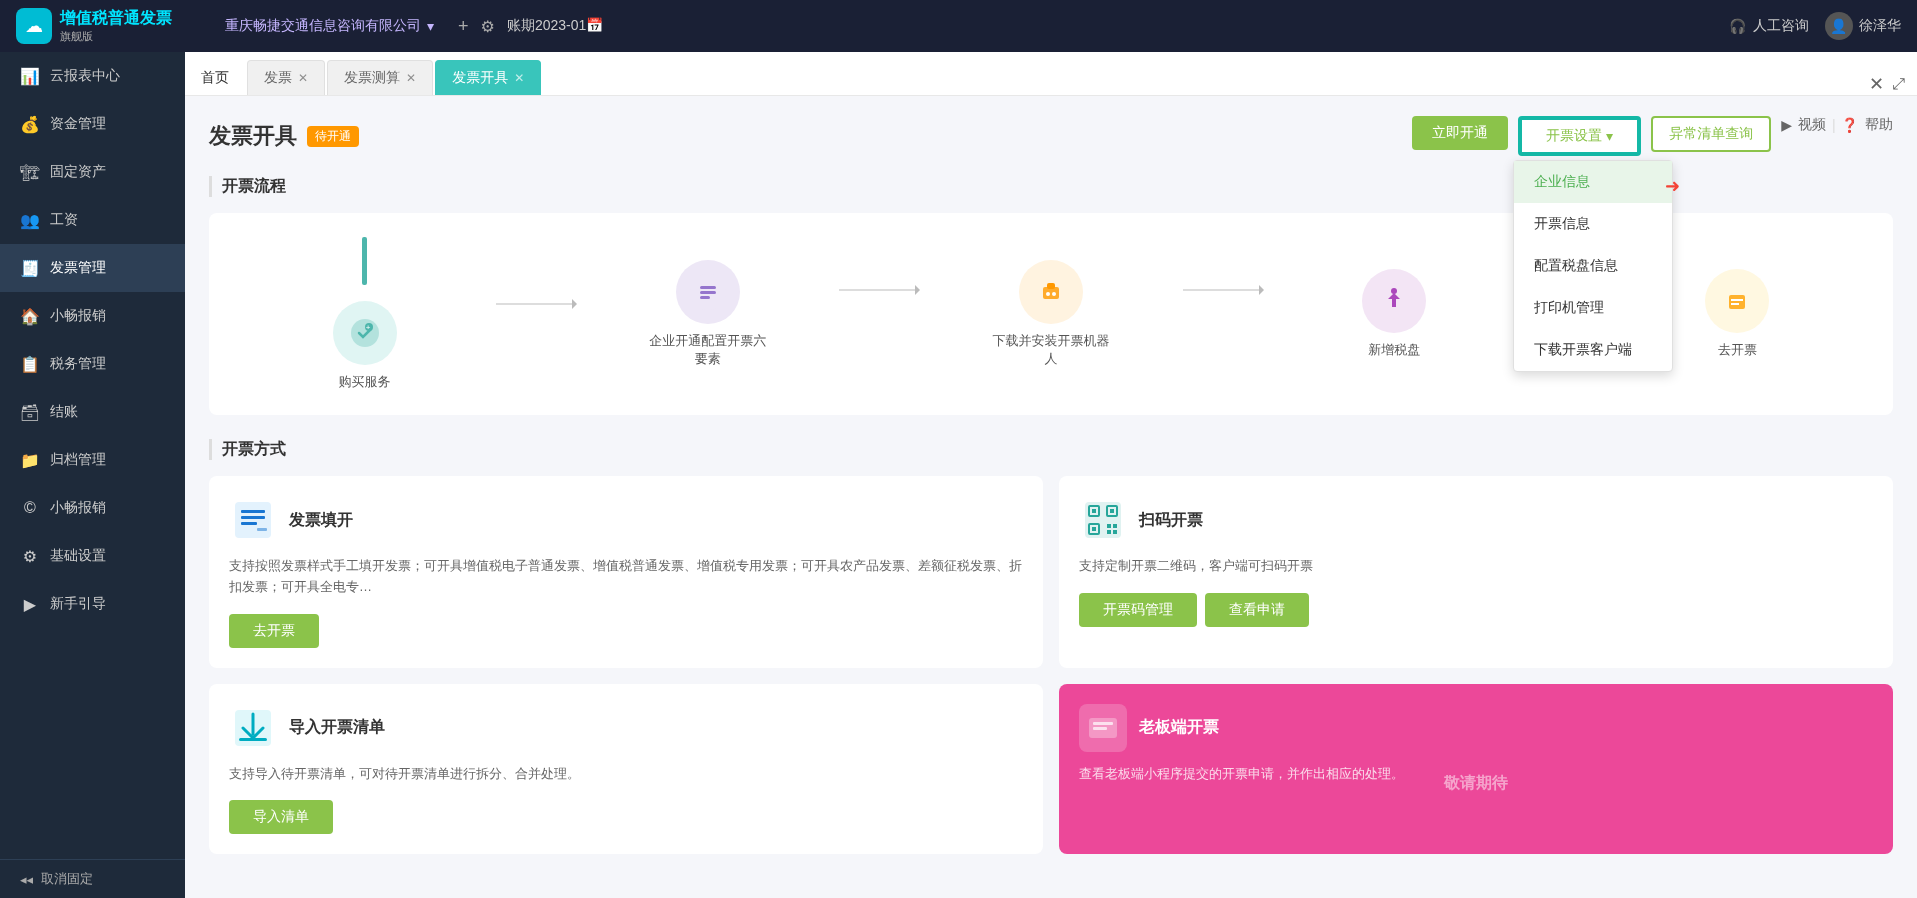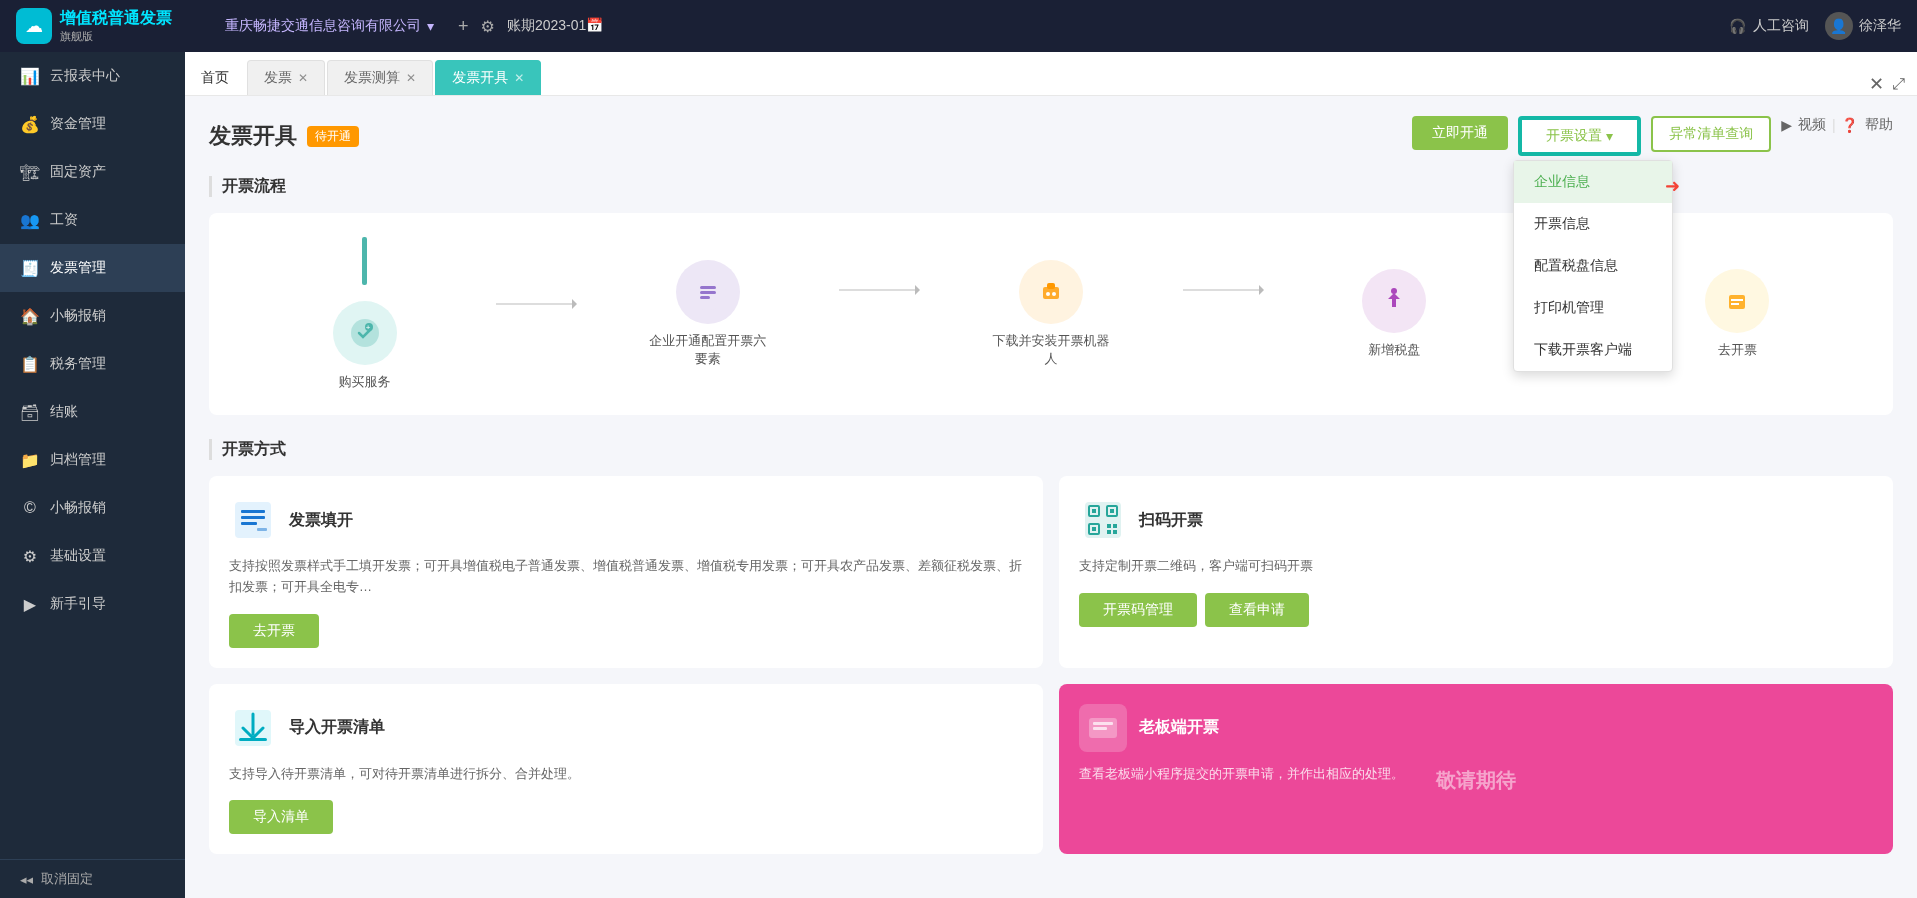--- a/index.html
+++ b/index.html
@@ -398,20 +398,20 @@
                 <div class="method-icon" style="width:48px;height:48px;background:rgba(255,255,255,0.2);border-radius:8px;display:flex;align-items:center;justify-content:center;">
                   <svg width="40" height="40" viewBox="0 0 40 40">
                       <rect x="6" y="10" width="28" height="20" rx="3" fill="rgba(255,255,255,0.3)"></rect>
                       <rect x="10" y="14" width="20" height="3" rx="1" fill="rgba(255,255,255,0.7)"></rect>
                       <rect x="10" y="19" width="14" height="3" rx="1" fill="rgba(255,255,255,0.7)"></rect>
                     </svg>
                 </div>
                 <div class="method-title" style="color:white;">老板端开票</div>
               </div>
               <div class="method-desc" style="color:rgba(255,255,255,0.8);">查看老板端小程序提交的开票申请，并作出相应的处理。</div>
-              <div style="position:absolute;bottom:60px;left:50%;transform:translateX(-50%);color:rgba(255,255,255,0.5);font-size:20px;font-weight:bold;white-space:nowrap;">敬请期待</div>
+              <div style="position:absolute;bottom:60px;left:50%;transform:translateX(-50%);color:rgba(255,255,255,0.5);font-size:16px;font-weight:bold;white-space:nowrap;">敬请期待</div>
             </div>
           </div>
         </div>
       </div>
     </div>
   </div>
 </div>
 
 </body></html>

